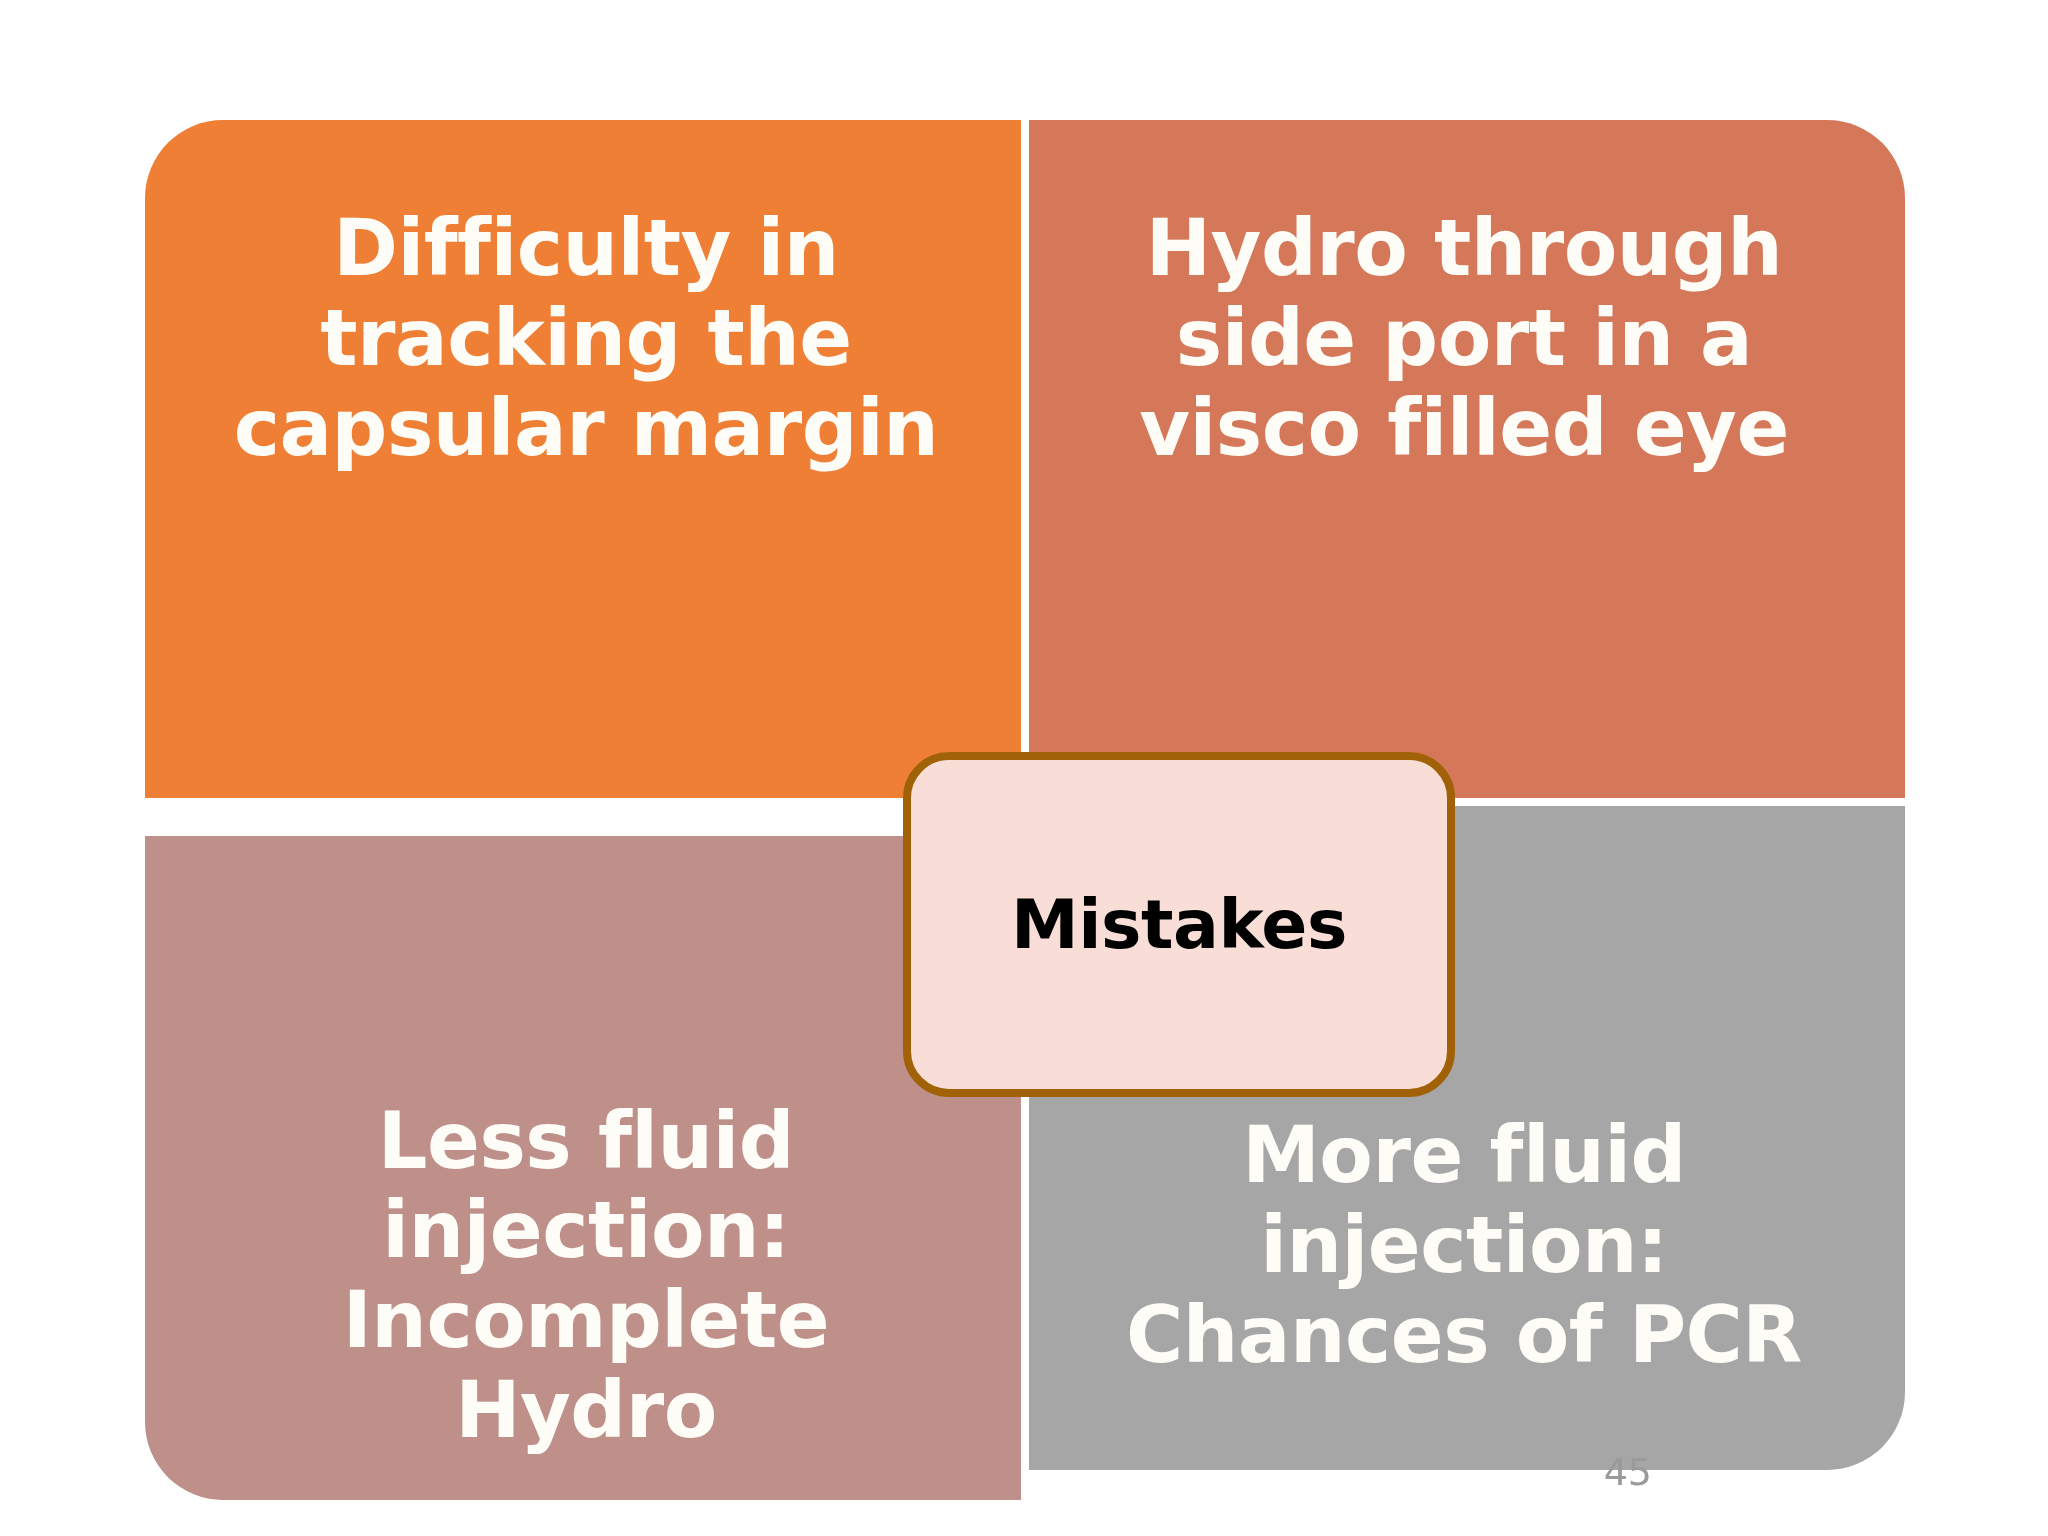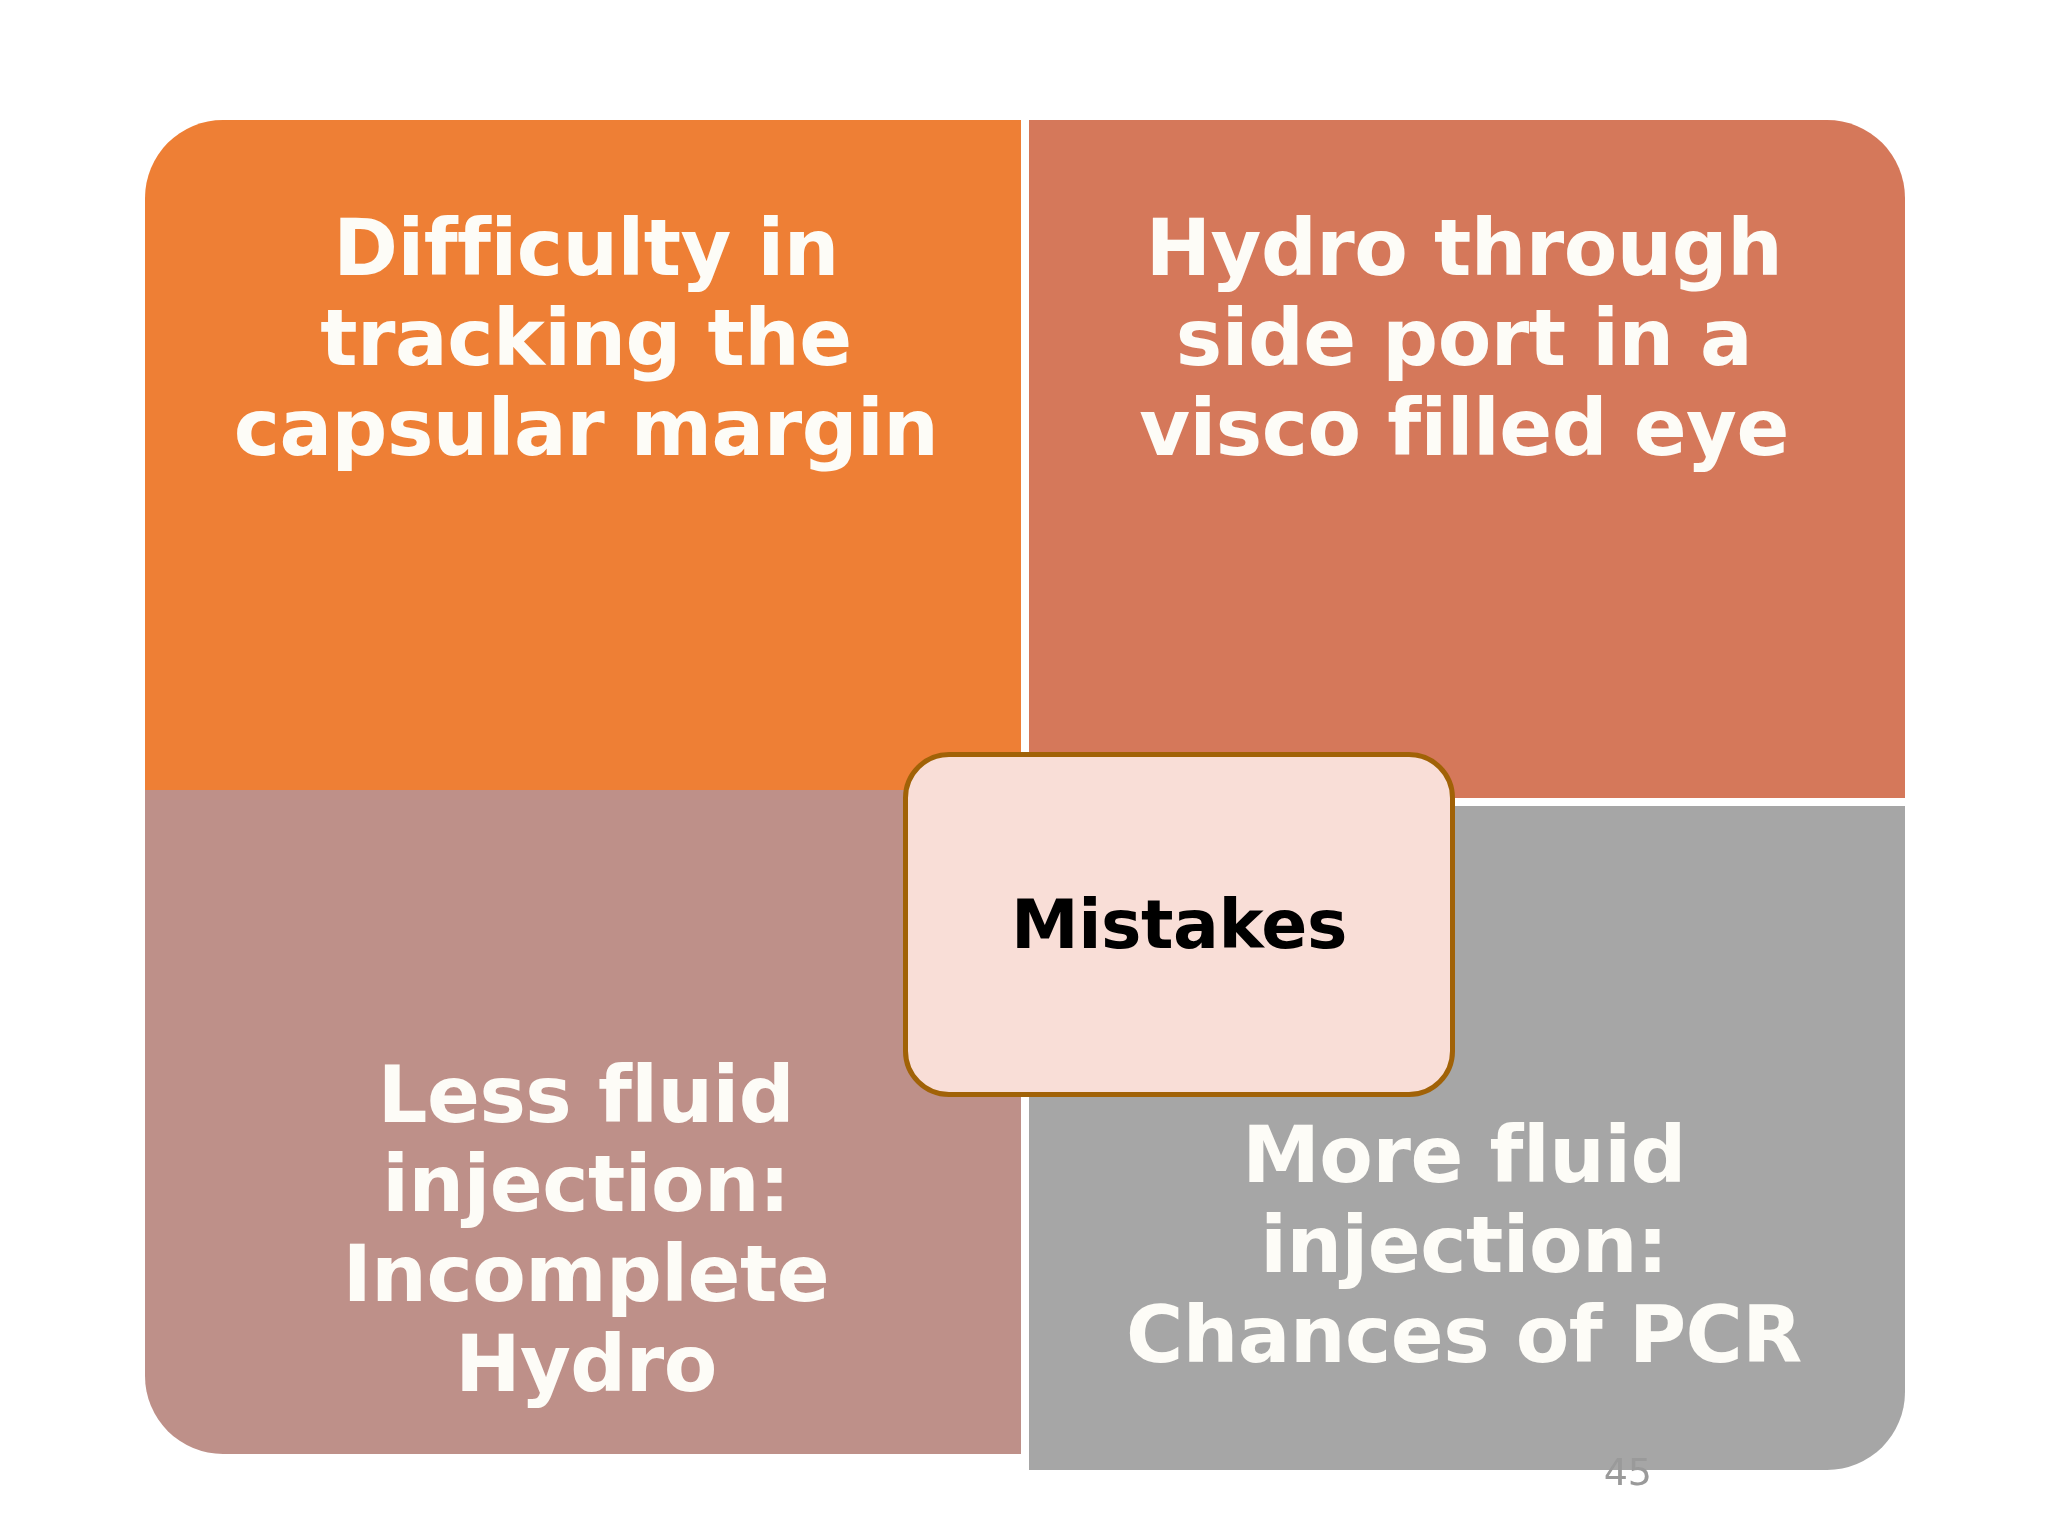--- a/index.html
+++ b/index.html
@@ -71,21 +71,21 @@
     height: 678px;
     background: #d5785a;
     border-radius: 0 78px 0 0;
     padding: 0 34px 0 28px;
     justify-content: center;
   }
 
   
   .quad-bl {
     left: 0;
-    top: 670px;
+    top: 716px;
     width: 876px;
     height: 664px;
     background: #be9089;
     border-radius: 0 0 0 78px;
     padding: 0 28px 0 34px;
   }
 
   
   .quad-br {
     left: 884px;
@@ -103,21 +103,21 @@
   .quad-br .quad-text { transform: translateY(108px); }
 
   
   .hub {
     position: absolute;
     left: 758px;
     top: 632px;
     width: 552px;
     height: 345px;
     background: #f9ded7;
-    border: 5px solid #a16207;
+    border: 8px solid #a16207;
     border-radius: 46px;
     box-sizing: border-box;
     display: flex;
     align-items: center;
     justify-content: center;
     z-index: 5;
   }
   .hub-label {
     color: #000000;
     font-weight: bold;

